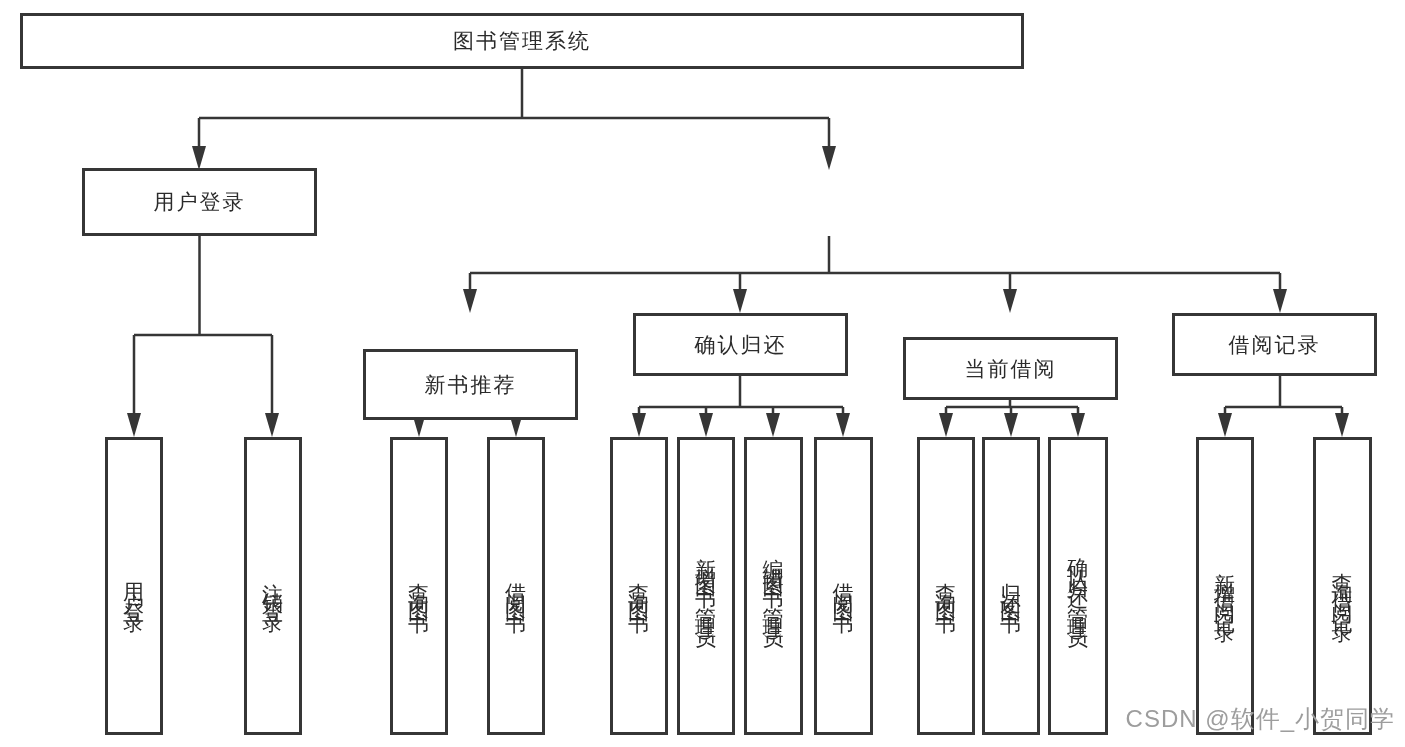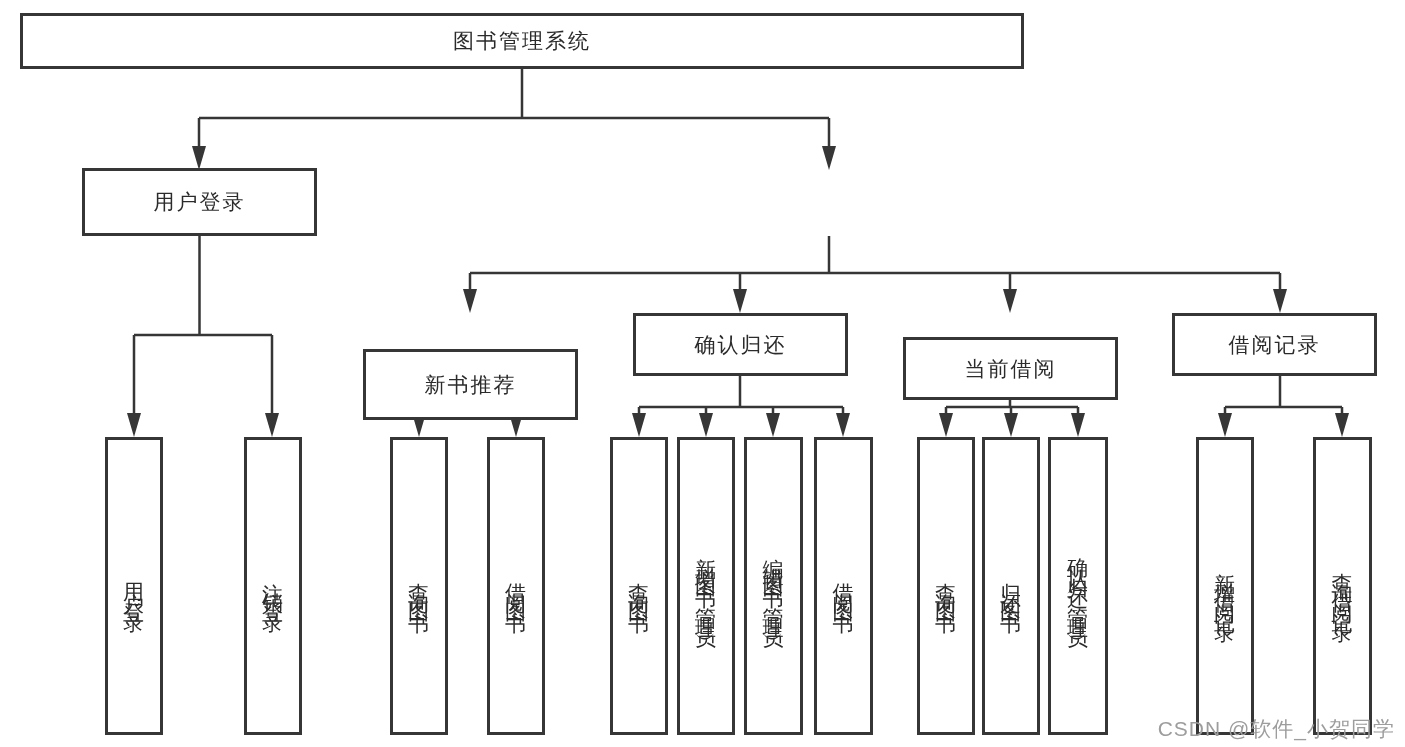--- a/index.html
+++ b/index.html
@@ -34,22 +34,22 @@
     text-orientation: mixed;
     line-height: 1;
     font-size: 21px;
     letter-spacing: 10px;
     color: #2b2b2b;
     white-space: nowrap;
   }
   .watermark {
     position: absolute;
     right: 10px;
-    bottom: 4px;
-    font-size: 21px;
+    bottom: 12px;
+    font-size: 24px;
     color: #9d9d9d;
     letter-spacing: 1px;
     pointer-events: none;
   }
 </style>
 </head>
 <body>
 
 <div class="canvas">
 

